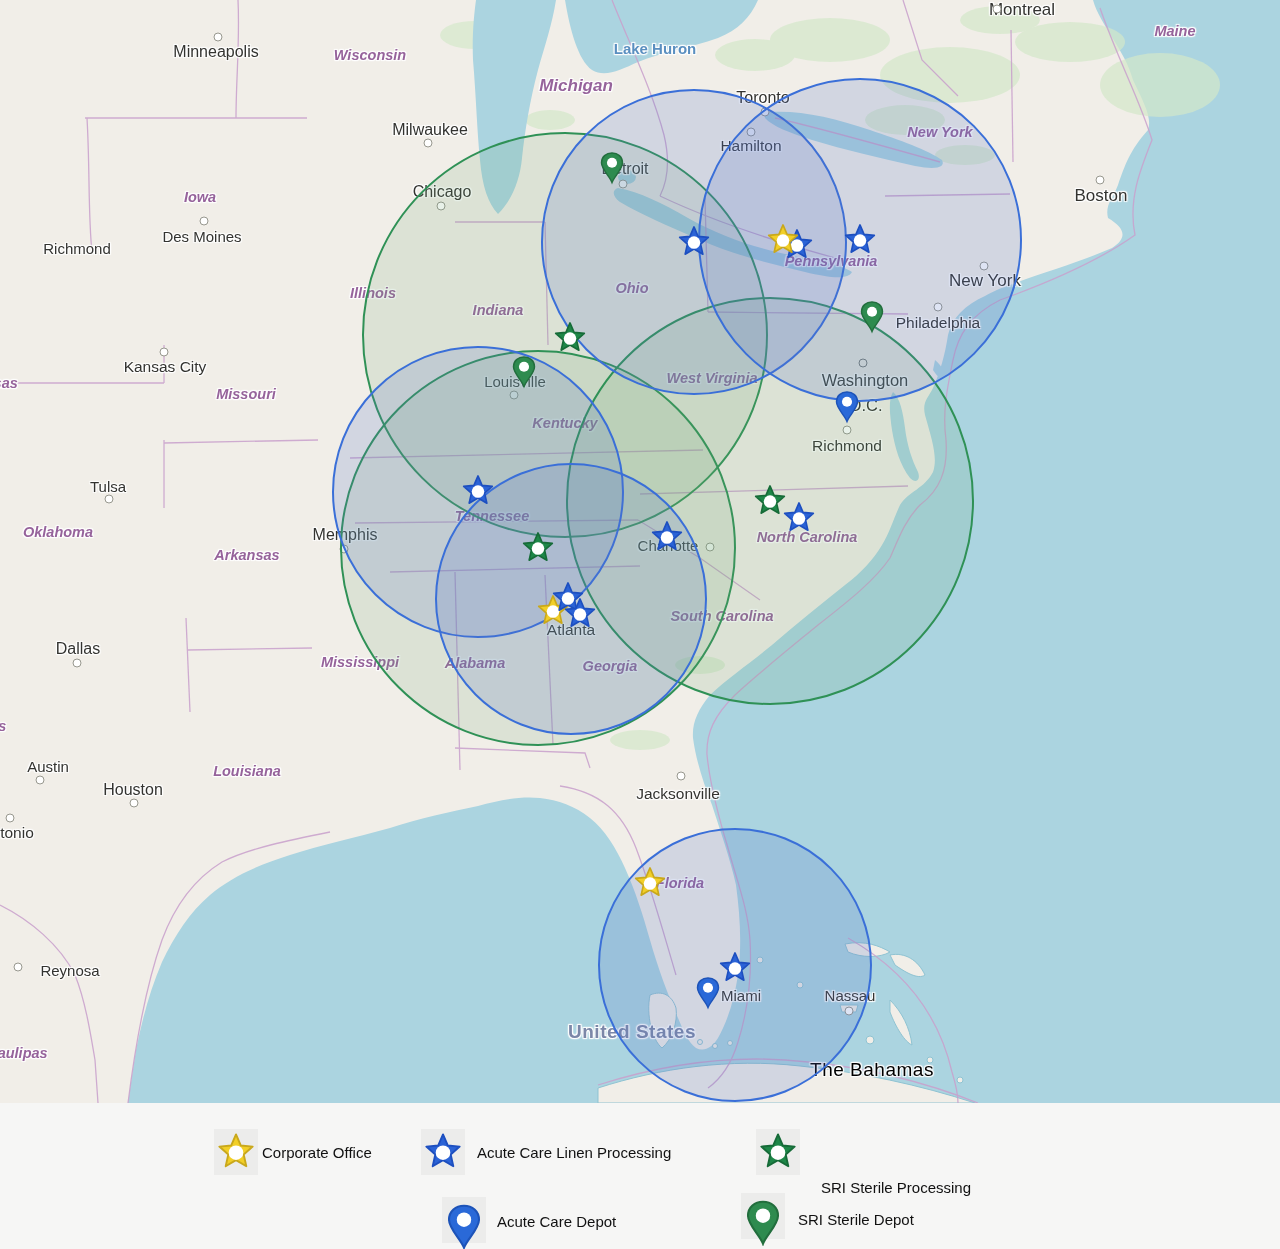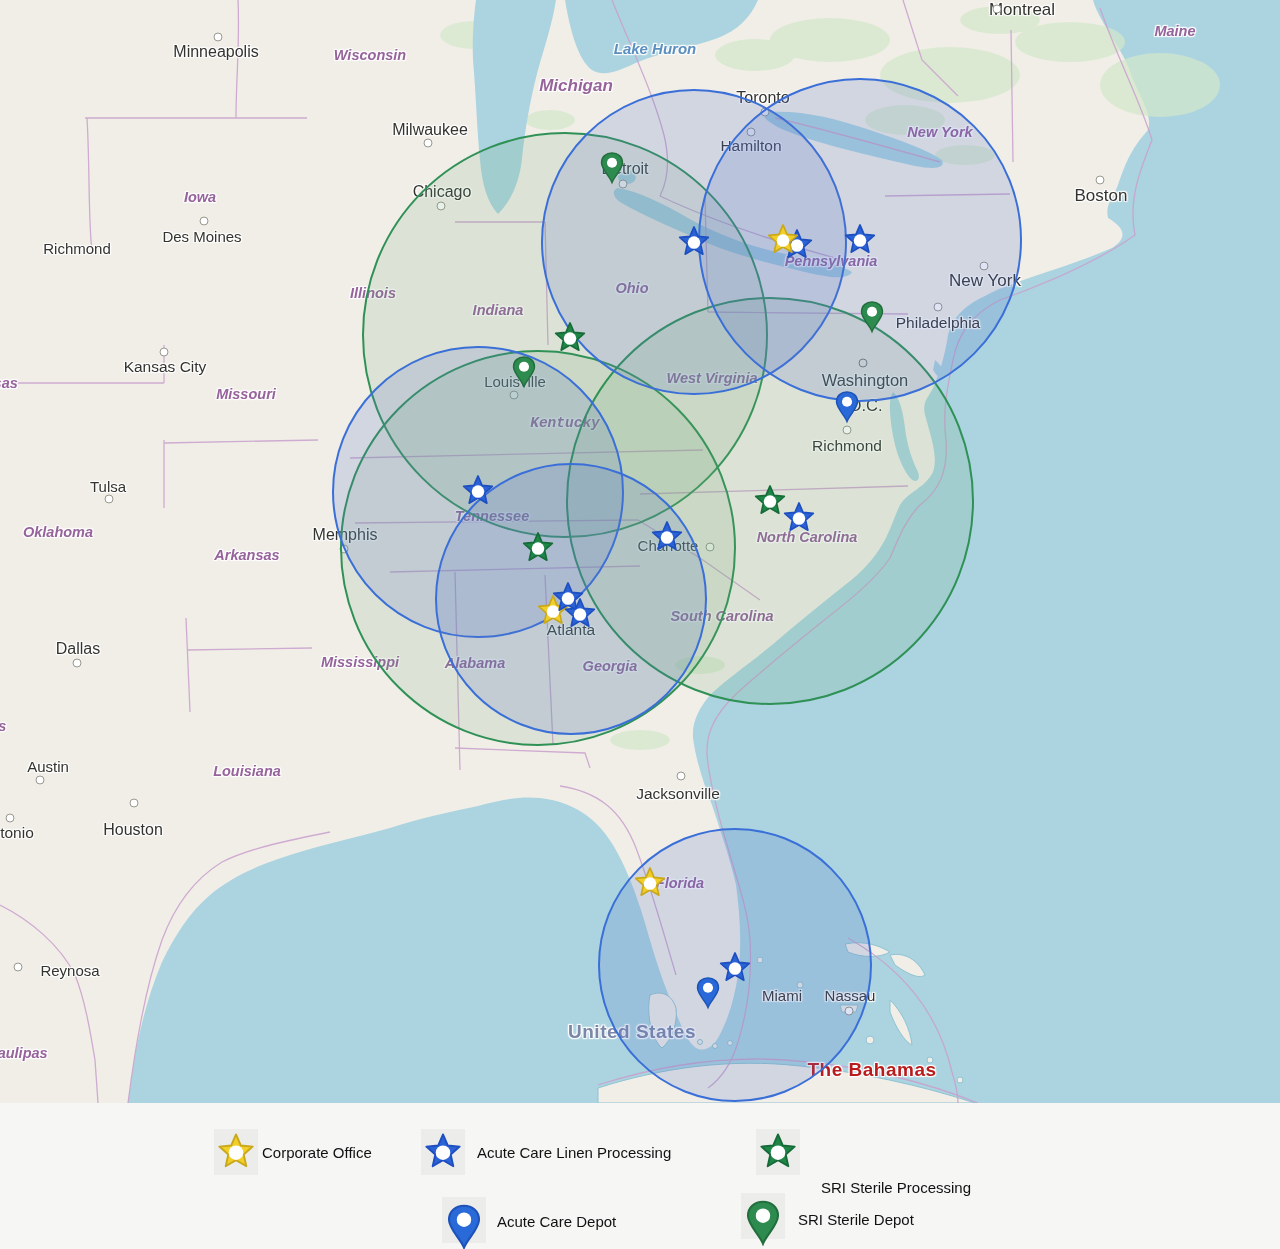--- a/index.html
+++ b/index.html
@@ -5,23 +5,23 @@
   html,body{margin:0;padding:0;background:#fff;}
   #stage{position:relative;width:1280px;height:1249px;overflow:hidden;
          font-family:"Liberation Sans", sans-serif;}
   #map{position:absolute;left:0;top:0;width:1280px;height:1103px;overflow:hidden;background:#abd4e0;}
   #base,#overlay{position:absolute;left:0;top:0;}
   #labels{position:absolute;left:0;top:0;width:1280px;height:1103px;}
   .lbl{position:absolute;transform:translate(-50%,-50%);white-space:nowrap;
        text-shadow:-1px -1px 1px #fff,1px -1px 1px #fff,-1px 1px 1px #fff,1px 1px 1px #fff,0 0 3px #fff;}
   .city{color:#333330;font-weight:400;}
   .state{color:#96639b;font-style:italic;font-weight:600;}
-  .water{color:#5a8fc0;font-style:italic;font-weight:600;}
+  .water{color:#5a8fc0;font-weight:600;}
   .country{color:#7b87a8;font-weight:600;letter-spacing:.5px;}
-  .region-big{color:#b91c1c;font-weight:700;letter-spacing:.5px;}
+  .region-big{color:#000000;font-weight:400;letter-spacing:.5px;}
   #legend{position:absolute;left:0;top:1103px;width:1280px;height:146px;background:#f6f6f5;}
   .leg-box{position:absolute;background:#ececeb;}
   .leg-label{position:absolute;transform:translateY(-50%);color:#111;font-size:15px;}
   svg{display:block;}
 </style>
 </head>
 <body>
 <div id="stage">
 
 <div id="map">
@@ -142,29 +142,29 @@
         <span class="lbl city" style="left: 165px; top: 367px; font-size: 15.5px;">Kansas City</span>
         <span style="position: absolute; width: 7px; height: 7px; border-radius: 50%; background: rgb(255, 255, 255); border: 1.6px solid rgb(152, 152, 143); transform: translate(-50%, -50%); left: 164px; top: 352px;"></span>
         <span class="lbl city" style="left: 108px; top: 486px; font-size: 15px;">Tulsa</span>
         <span style="position: absolute; width: 7px; height: 7px; border-radius: 50%; background: rgb(255, 255, 255); border: 1.6px solid rgb(152, 152, 143); transform: translate(-50%, -50%); left: 109px; top: 499px;"></span>
         <span class="lbl city" style="left: 345px; top: 535px; font-size: 16px;">Memphis</span>
         <span style="position: absolute; width: 7px; height: 7px; border-radius: 50%; background: rgb(255, 255, 255); border: 1.6px solid rgb(152, 152, 143); transform: translate(-50%, -50%); left: 344px; top: 549px;"></span>
         <span class="lbl city" style="left: 78px; top: 649px; font-size: 16px;">Dallas</span>
         <span style="position: absolute; width: 7px; height: 7px; border-radius: 50%; background: rgb(255, 255, 255); border: 1.6px solid rgb(152, 152, 143); transform: translate(-50%, -50%); left: 77px; top: 663px;"></span>
         <span class="lbl city" style="left: 48px; top: 766px; font-size: 15px;">Austin</span>
         <span style="position: absolute; width: 7px; height: 7px; border-radius: 50%; background: rgb(255, 255, 255); border: 1.6px solid rgb(152, 152, 143); transform: translate(-50%, -50%); left: 40px; top: 780px;"></span>
-        <span class="lbl city" style="left: 133px; top: 790px; font-size: 16px; margin-top: 40px;">Houston</span>
+        <span class="lbl city" style="left: 133px; top: 790px; font-size: 16px;">Houston</span>
         <span style="position: absolute; width: 7px; height: 7px; border-radius: 50%; background: rgb(255, 255, 255); border: 1.6px solid rgb(152, 152, 143); transform: translate(-50%, -50%); left: 134px; top: 803px;"></span>
         <span class="lbl city" style="left: -8px; top: 833px; font-size: 15.5px;">San Antonio</span>
         <span style="position: absolute; width: 7px; height: 7px; border-radius: 50%; background: rgb(255, 255, 255); border: 1.6px solid rgb(152, 152, 143); transform: translate(-50%, -50%); left: 10px; top: 818px;"></span>
         <span class="lbl city" style="left: 70px; top: 970px; font-size: 15px;">Reynosa</span>
         <span style="position: absolute; width: 7px; height: 7px; border-radius: 50%; background: rgb(255, 255, 255); border: 1.6px solid rgb(152, 152, 143); transform: translate(-50%, -50%); left: 18px; top: 967px;"></span>
         <span class="lbl city" style="left: 678px; top: 794px; font-size: 15.5px;">Jacksonville</span>
         <span style="position: absolute; width: 7px; height: 7px; border-radius: 50%; background: rgb(255, 255, 255); border: 1.6px solid rgb(152, 152, 143); transform: translate(-50%, -50%); left: 681px; top: 776px;"></span>
-        <span class="lbl city" style="left: 741px; top: 995px; font-size: 15px; margin-left: 41px;">Miami</span>
+        <span class="lbl city" style="left: 741px; top: 995px; font-size: 15px;">Miami</span>
         <span class="lbl city" style="left: 850px; top: 995px; font-size: 15px;">Nassau</span>
         <span style="position: absolute; width: 7px; height: 7px; border-radius: 50%; background: rgb(255, 255, 255); border: 1.6px solid rgb(152, 152, 143); transform: translate(-50%, -50%); left: 849px; top: 1011px;"></span>
         <span class="lbl city" style="left: 763px; top: 98px; font-size: 16px;">Toronto</span>
         <span style="position: absolute; width: 7px; height: 7px; border-radius: 50%; background: rgb(255, 255, 255); border: 1.6px solid rgb(152, 152, 143); transform: translate(-50%, -50%); left: 765px; top: 112px;"></span>
         <span class="lbl city" style="left: 751px; top: 146px; font-size: 15.5px;">Hamilton</span>
         <span style="position: absolute; width: 7px; height: 7px; border-radius: 50%; background: rgb(255, 255, 255); border: 1.6px solid rgb(152, 152, 143); transform: translate(-50%, -50%); left: 751px; top: 132px;"></span>
         <span class="lbl city" style="left: 1101px; top: 196px; font-size: 17px;">Boston</span>
         <span style="position: absolute; width: 7px; height: 7px; border-radius: 50%; background: rgb(255, 255, 255); border: 1.6px solid rgb(152, 152, 143); transform: translate(-50%, -50%); left: 1100px; top: 180px;"></span>
         <span class="lbl city" style="left: 985px; top: 281px; font-size: 17px;">New York</span>
         <span style="position: absolute; width: 7px; height: 7px; border-radius: 50%; background: rgb(255, 255, 255); border: 1.6px solid rgb(152, 152, 143); transform: translate(-50%, -50%); left: 984px; top: 266px;"></span>
@@ -186,21 +186,21 @@
         <span class="lbl state" style="left: 576px; top: 86px; font-size: 17px;">Michigan</span>
         <span class="lbl state" style="left: 200px; top: 197px; font-size: 14.5px;">Iowa</span>
         <span class="lbl state" style="left: 373px; top: 293px; font-size: 14.5px;">Illinois</span>
         <span class="lbl state" style="left: 498px; top: 310px; font-size: 14.5px;">Indiana</span>
         <span class="lbl state" style="left: 632px; top: 288px; font-size: 14.5px;">Ohio</span>
         <span class="lbl state" style="left: 831px; top: 261px; font-size: 14.5px;">Pennsylvania</span>
         <span class="lbl state" style="left: 940px; top: 132px; font-size: 14.5px;">New York</span>
         <span class="lbl state" style="left: 1175px; top: 31px; font-size: 14.5px;">Maine</span>
         <span class="lbl state" style="left: 246px; top: 394px; font-size: 14.5px;">Missouri</span>
         <span class="lbl state" style="left: -8px; top: 383px; font-size: 14.5px;">Kansas</span>
-        <span class="lbl state" style="left: 565px; top: 423px; font-size: 14.5px; font-family: Liberation Mono, monospace;">Kentucky</span>
+        <span class="lbl state" style="left: 565px; top: 423px; font-size: 14.5px;">Kentucky</span>
         <span class="lbl state" style="left: 712px; top: 378px; font-size: 14.5px;">West Virginia</span>
         <span class="lbl state" style="left: 492px; top: 516px; font-size: 14.5px;">Tennessee</span>
         <span class="lbl state" style="left: 58px; top: 532px; font-size: 14.5px;">Oklahoma</span>
         <span class="lbl state" style="left: 247px; top: 555px; font-size: 14.5px;">Arkansas</span>
         <span class="lbl state" style="left: 807px; top: 537px; font-size: 14.5px;">North Carolina</span>
         <span class="lbl state" style="left: 722px; top: 616px; font-size: 14.5px;">South Carolina</span>
         <span class="lbl state" style="left: 360px; top: 662px; font-size: 14.5px;">Mississippi</span>
         <span class="lbl state" style="left: 475px; top: 663px; font-size: 14.5px;">Alabama</span>
         <span class="lbl state" style="left: 610px; top: 666px; font-size: 14.5px;">Georgia</span>
         <span class="lbl state" style="left: 247px; top: 771px; font-size: 14.5px;">Louisiana</span>

